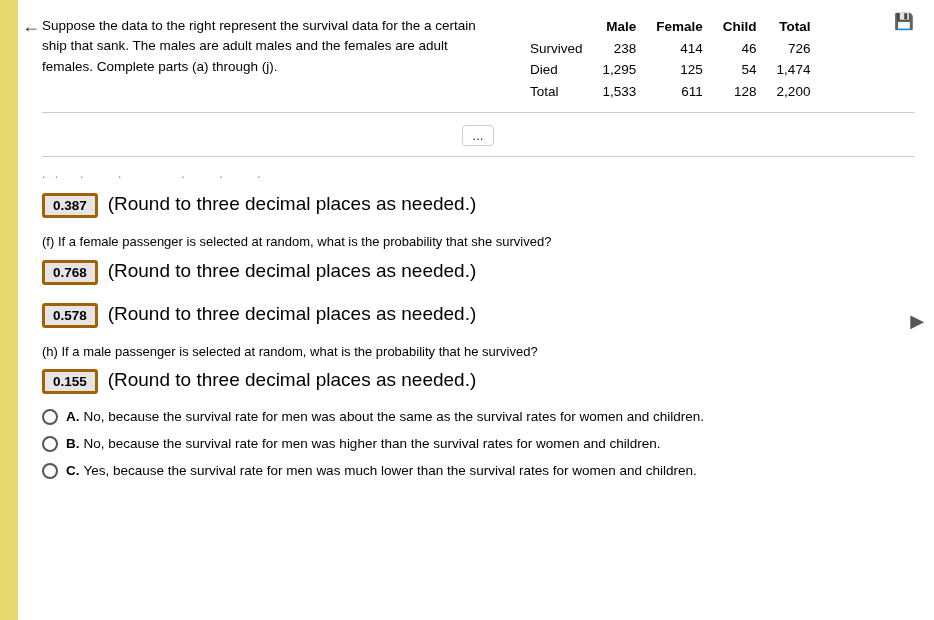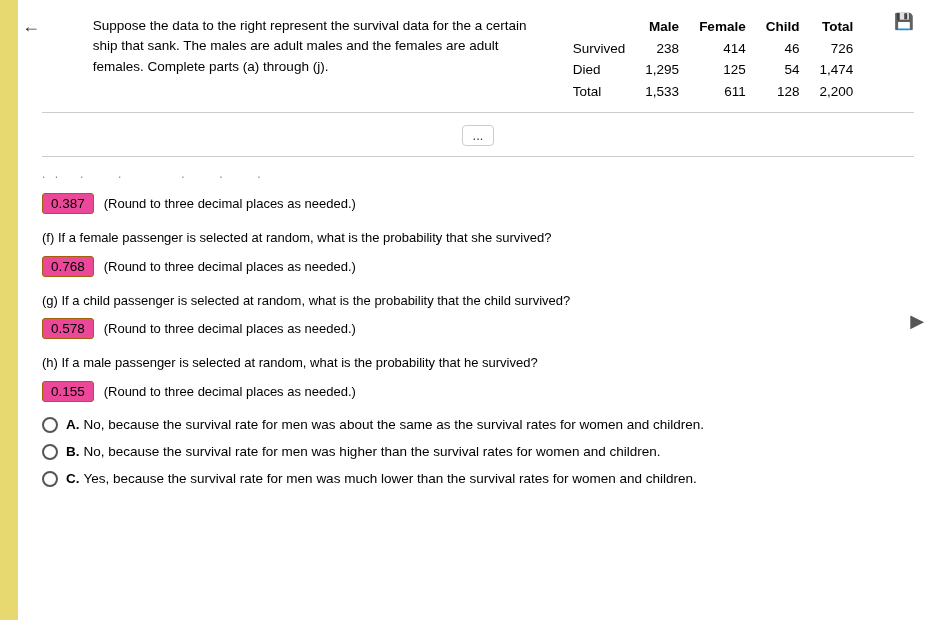--- a/index.html
+++ b/index.html
@@ -39,35 +39,35 @@
 
     .main-content {
       margin-left: 18px;
       padding: 16px 20px 16px 24px;
       flex: 1;
     }
 
     .top-section {
       display: flex;
       flex-direction: row;
-      justify-content: center;
+      justify-content: flex-start;
       margin-bottom: 12px;
       border-bottom: 1px solid #ccc;
       padding-bottom: 10px;
     }
 
     .problem-text {
       flex: 1;
       font-size: 13.5px;
       line-height: 1.5;
       max-width: 460px;
     }
 
     .data-table {
-      margin-left: 20px;
+      margin-left: 28px;
       font-size: 13.5px;
       line-height: 1.6;
     }
 
     .data-table table {
       border-collapse: collapse;
     }
 
     .data-table td {
       padding: 0 10px;
@@ -107,32 +107,33 @@
     }
 
     .separator-line {
       border: none;
       border-top: 1px solid #ccc;
       margin: 0 0 10px 0;
     }
 
     .answer-box {
       display: inline-block;
-      border: 1px solid #a16207;
+      border: 3px solid #a16207;
       border-radius: 3px;
       padding: 2px 8px;
-      background: #ec4899;
+      background: #e5e5e5;
       font-size: 13.5px;
       margin: 4px 0 6px 0;
       min-width: 50px;
+      font-weight: bold;
     }
 
     .round-note {
       display: inline;
-      font-size: 13px;
+      font-size: 19px;
       margin-left: 6px;
     }
 
     .question-line {
       font-size: 13px;
       line-height: 1.5;
       margin: 8px 0 4px 0;
     }
 
     .answer-row {
@@ -267,21 +268,20 @@
       <span class="round-note">(Round to three decimal places as needed.)</span>
     </div>
 
     <div class="question-line">(f) If a female passenger is selected at random, what is the probability that she survived?</div>
 
     <div class="answer-row">
       <span class="answer-box">0.768</span>
       <span class="round-note">(Round to three decimal places as needed.)</span>
     </div>
 
-    <div class="question-line">(g) If a child passenger is selected at random, what is the probability that the child survived?</div>
 
     <div class="answer-row">
       <span class="answer-box">0.578</span>
       <span class="round-note">(Round to three decimal places as needed.)</span>
     </div>
 
     <div class="question-line">(h) If a male passenger is selected at random, what is the probability that he survived?</div>
 
     <div class="answer-row">
       <span class="answer-box">0.155</span>

